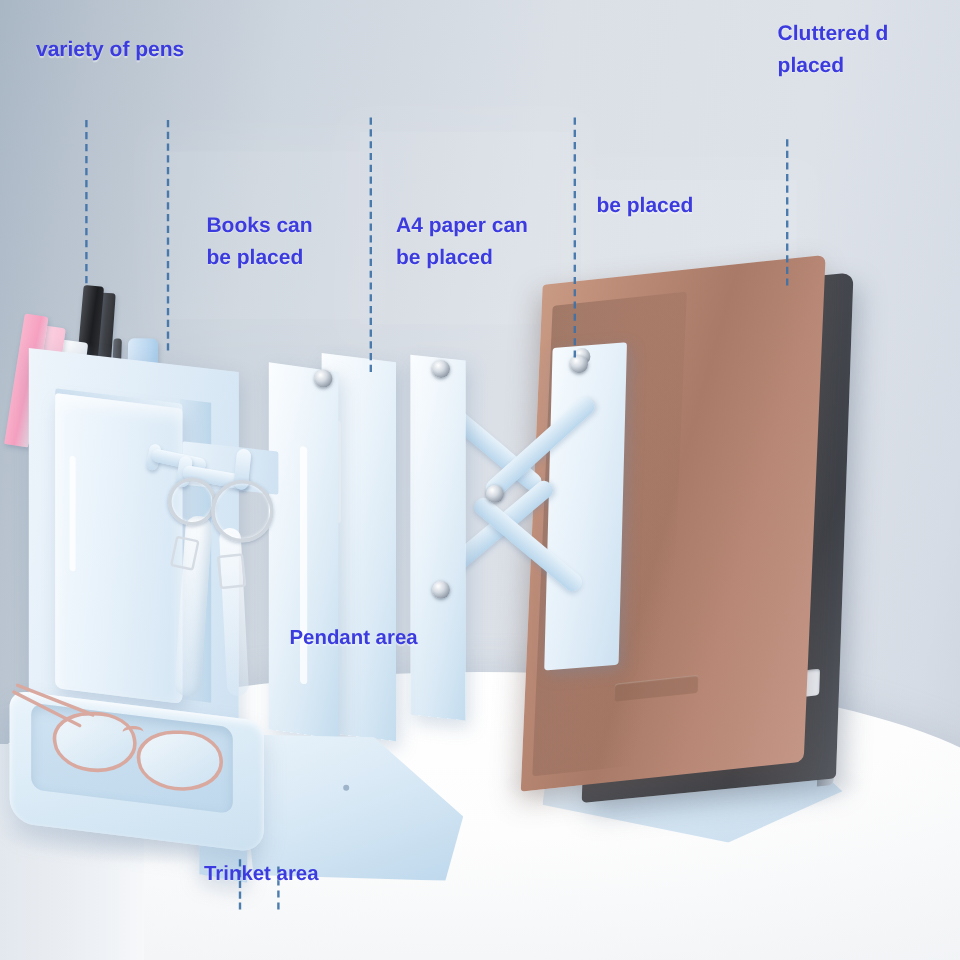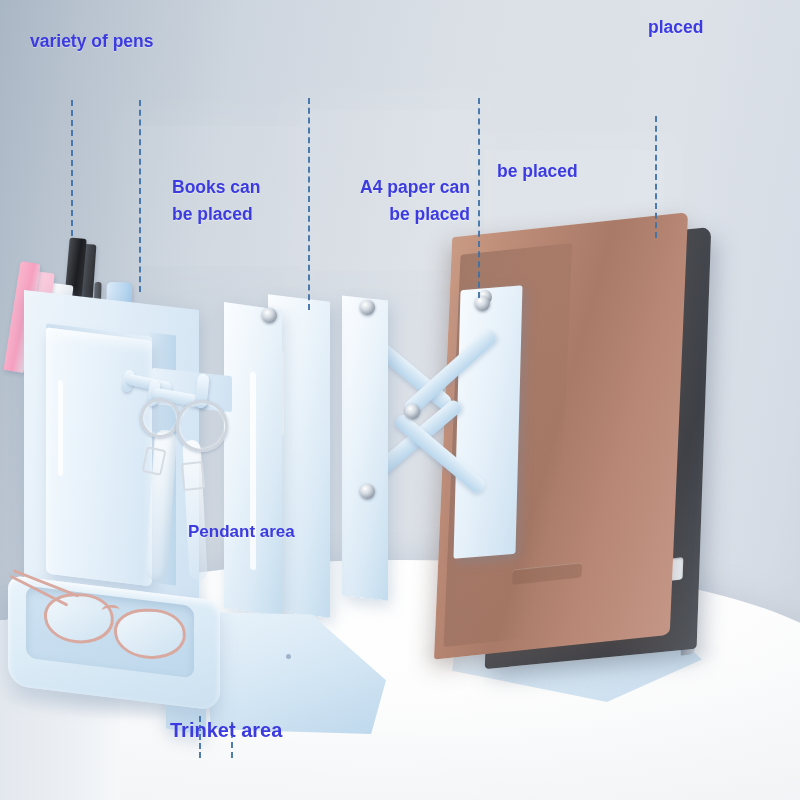--- a/index.html
+++ b/index.html
@@ -24,25 +24,25 @@
     box-shadow:0 0 26px 20px rgba(255,255,255,.06);}
 
   
   .title{position:absolute;left:188px;top:44px;width:440px;
     font-size:43px;font-weight:bold;letter-spacing:-.3px;color:#4c73ad;
     text-shadow:0 1px 2px rgba(255,255,255,.5);white-space:nowrap;}
   .callout{position:absolute;color:#3b3be0;font-weight:bold;
     font-size:17.5px;line-height:1.52;text-shadow:0 1px 1px rgba(255,255,255,.45);}
   .callout.c1{left:30px;top:28px;width:160px;}
   .callout.c2{left:172px;top:174px;width:120px;}
-  .callout.c3{left:330px;top:174px;width:140px;text-align:right;}
+  .callout.c3{left:330px;top:174px;width:140px;}
   .callout.c4{left:497px;top:158px;width:150px;}
   .callout.c5{left:648px;top:14px;width:118px;}
-  .callout.c6{left:188px;top:519px;width:160px;font-size:17px;}
-  .callout.c7{left:170px;top:715px;width:170px;font-size:20px;}
+  .callout.c6{left:188px;top:519px;width:160px;font-size:17px;text-align:right;}
+  .callout.c7{left:170px;top:715px;width:170px;font-size:17px;}
 
   .dash{position:absolute;width:0;border-left:2px dashed #3f72a8;opacity:.92;}
 
   .penbox-back{position:absolute;left:24px;top:300px;width:175px;height:300px;
     background:linear-gradient(100deg,#eef5fb 0%,#e2eef8 40%,#cfe2f2 100%);
     transform:skewY(6.5deg);
     box-shadow:2px 6px 16px rgba(120,145,175,.30);}
   .penbox-front{position:absolute;left:46px;top:334px;width:106px;height:246px;
     background:linear-gradient(95deg,#f4fafe 0%,#e6f1fa 46%,#d4e6f4 100%);
     transform:skewY(7deg);border-radius:3px 3px 6px 6px;
@@ -307,19 +307,20 @@
   <div class="callout c3">
     <div>A4 paper can</div>
     <div>be placed</div>
   </div>
 
   <div class="callout c4">
     <div>be placed</div>
   </div>
 
   <div class="callout c5">
+    <div>Cluttered d</div>
     <div>placed</div>
   </div>
 
   <div class="callout c6">Pendant area</div>
   <div class="callout c7">Trinket area</div>
 
 </div>
 
 </body></html>

